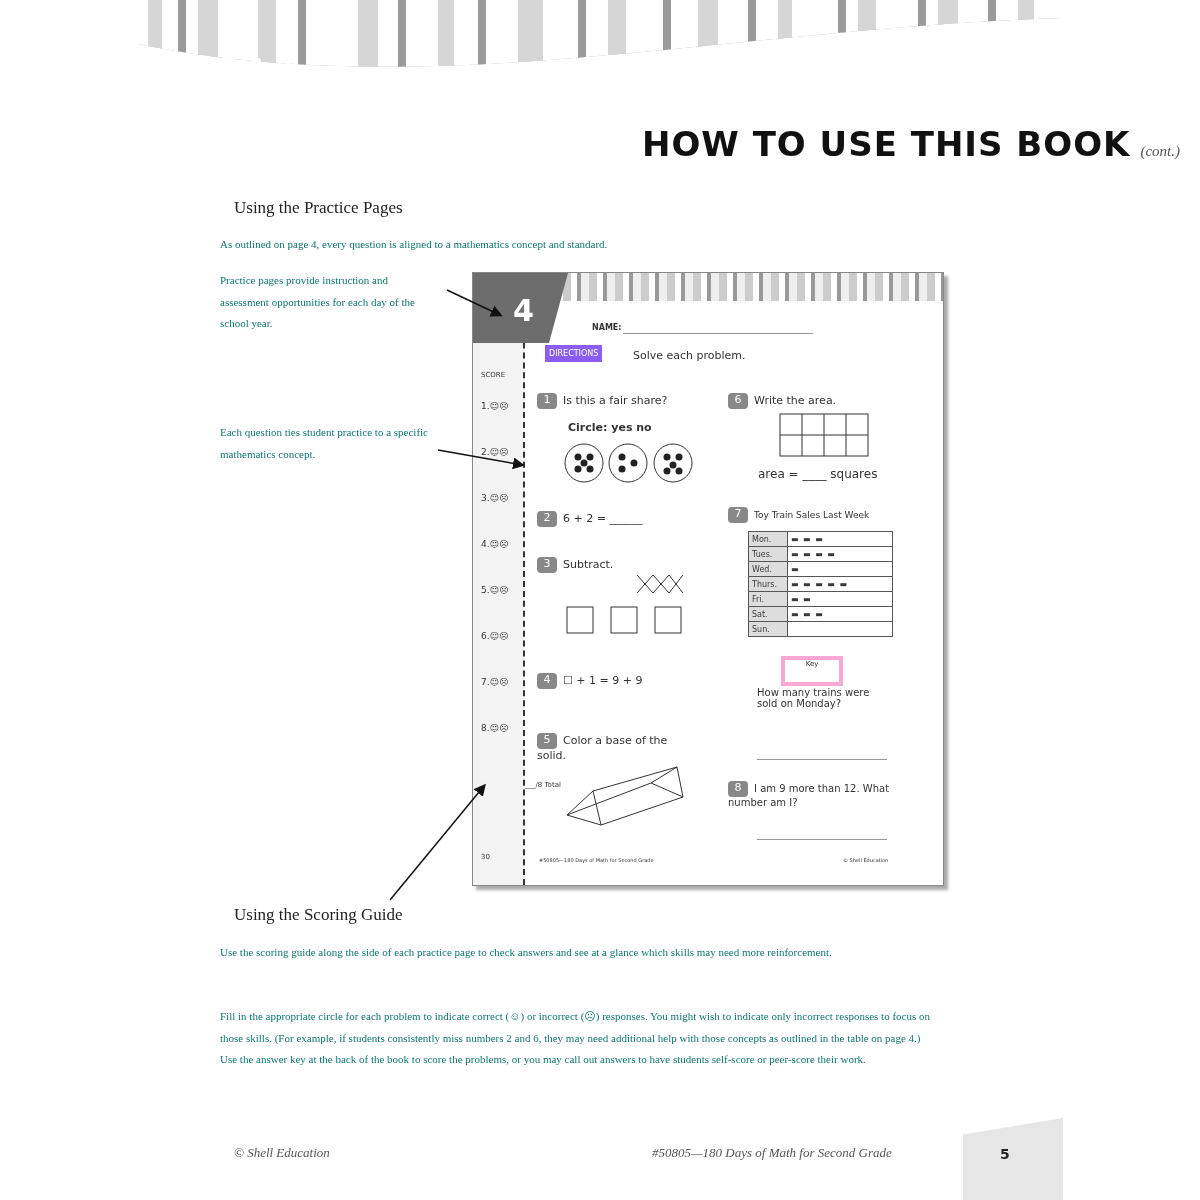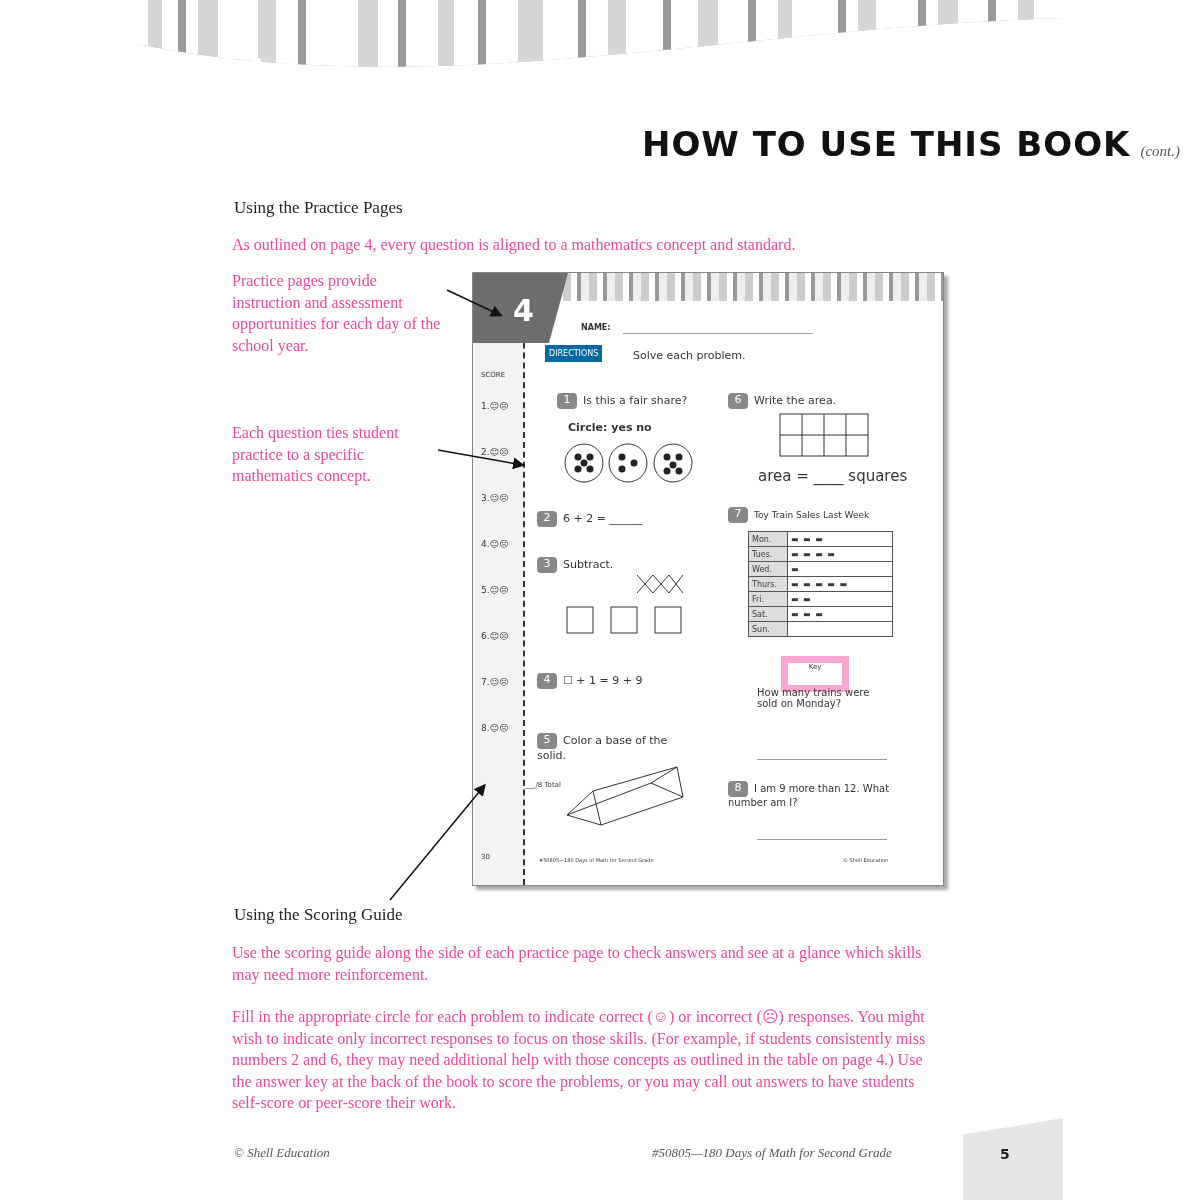--- a/index.html
+++ b/index.html
@@ -1,21 +1,21 @@
 <!DOCTYPE html>
 <html><head>
 <meta charset="utf-8">
 <style>
   html,body{margin:0;padding:0;background:#fff;}
   body{width:1200px;height:1200px;position:relative;overflow:hidden;font-family:"Liberation Serif",serif;color:#3a3a3a;}
   .banner{position:absolute;left:138px;top:0;width:926px;height:75px;}
   .title{position:absolute;left:0;top:124px;width:1180px;text-align:right;font-family:"DejaVu Sans",sans-serif;font-weight:bold;font-size:34px;color:#111;letter-spacing:1px;}
   .title .cont{font-family:"Liberation Serif",serif;font-style:italic;font-weight:normal;font-size:15px;color:#555;letter-spacing:0;margin-left:10px;}
   .h2{position:absolute;left:234px;font-size:17px;color:#222;}
-  .p{position:absolute;left:232px;font-size:16px;line-height:21.5px;color:#ec4899;}
+  .p{position:absolute;left:220px;font-size:11px;line-height:21.5px;color:#0f766e;}
   .sheet{position:absolute;left:472px;top:272px;width:470px;height:612px;border:1.5px solid #888;background:#fff;box-shadow:4px 4px 3px #aaa;overflow:hidden;font-family:"DejaVu Sans",sans-serif;}
   .sheet .side{position:absolute;left:0;top:0;width:50px;height:100%;background:#f3f3f3;border-right:2px dashed #333;}
   .daytab{position:absolute;left:0;top:0;width:95px;height:70px;background:#6d6d6d;clip-path:polygon(0 0,100% 0,80% 100%,0 100%);color:#fff;font-weight:bold;font-size:30px;text-align:left;padding-left:40px;box-sizing:border-box;padding-top:20px;}
   .stripes{position:absolute;left:90px;top:0;width:380px;height:28px;background:repeating-linear-gradient(90deg,#ccc 0 8px,#fff 8px 14px,#999 14px 18px,#eee 18px 26px);}
   .q{position:absolute;font-size:11px;color:#333;}
   .qn{display:inline-block;width:20px;height:16px;background:#888;color:#fff;border-radius:4px;text-align:center;font-size:11px;margin-right:6px;vertical-align:middle;}
   .score{position:absolute;left:8px;font-size:9px;color:#333;}
   .arrow{position:absolute;left:0;top:0;width:1200px;height:1200px;pointer-events:none;}
   .footer{position:absolute;top:1145px;font-size:13px;font-style:italic;color:#555;}
   .pagebox{position:absolute;left:963px;top:1118px;width:100px;height:82px;background:#e6e6e6;clip-path:polygon(0 20%,100% 0,100% 100%,0 100%);}
@@ -77,38 +77,38 @@
 
 <div class="h2" style="top:198px;">Using the Practice Pages</div>
 <div class="p" style="top:234px;width:700px;">As outlined on page 4, every question is aligned to a mathematics concept and standard.</div>
 <div class="p" style="top:270px;width:215px;">Practice pages provide instruction and assessment opportunities for each day of the school year.</div>
 <div class="p" style="top:422px;width:215px;">Each question ties student practice to a specific mathematics concept.</div>
 
 <div class="sheet">
   <div class="side"></div>
   <div class="stripes"></div>
   <div class="daytab"><span>4</span></div>
-  <div class="q" style="left:108px;top:50px;font-weight:bold;font-size:8px;">NAME:</div>
+  <div class="q" style="left:119px;top:50px;font-weight:bold;font-size:8px;">NAME:</div>
   <div style="position:absolute;left:150px;top:60px;width:190px;border-bottom:1px solid #999;"></div>
-  <div class="q" style="left:72px;top:72px;background:#0369a1;color:#fff;font-size:8px;padding:4px 4px;">DIRECTIONS</div>
+  <div class="q" style="left:72px;top:72px;background:#8b5cf6;color:#fff;font-size:8px;padding:4px 4px;">DIRECTIONS</div>
   <div class="q" style="left:160px;top:76px;">Solve each problem.</div>
 
   <div class="score" style="top:98px;font-size:7px;">SCORE</div>
   <div class="score" style="top:128px;">1.☺☹</div>
   <div class="score" style="top:174px;">2.☺☹</div>
   <div class="score" style="top:220px;">3.☺☹</div>
   <div class="score" style="top:266px;">4.☺☹</div>
   <div class="score" style="top:312px;">5.☺☹</div>
   <div class="score" style="top:358px;">6.☺☹</div>
   <div class="score" style="top:404px;">7.☺☹</div>
   <div class="score" style="top:450px;">8.☺☹</div>
   <div class="score" style="top:508px;font-size:7px;width:36px;margin-left:44px;">___/8  Total</div>
   <div class="score" style="top:580px;font-size:7px;">30</div>
 
-  <div class="q" style="left:64px;top:120px;margin-left:20px;"><span class="qn">1</span><span>Is this a fair share?</span></div>
+  <div class="q" style="left:64px;top:120px;"><span class="qn">1</span><span>Is this a fair share?</span></div>
   <div class="q" style="left:95px;top:148px;font-size:11px;font-weight:bold;">Circle:   yes   no</div>
   <svg style="position:absolute;left:90px;top:168px;" width="135" height="44">
     <g fill="none" stroke="#333">
         <circle cx="21" cy="22" r="19"></circle>
         <circle cx="65" cy="22" r="19"></circle>
         <circle cx="110" cy="22" r="19"></circle>
       </g>
     <g fill="#222">
         <circle cx="15" cy="16" r="3.5"></circle>
         <circle cx="27" cy="16" r="3.5"></circle>
@@ -144,21 +144,21 @@
       </g>
   </svg>
 
   <div class="q" style="left:255px;top:120px;"><span class="qn">6</span><span>Write the area.</span></div>
   <svg style="position:absolute;left:306px;top:140px;" width="92" height="46">
     <g stroke="#333" fill="none">
         <rect x="1" y="1" width="88" height="42"></rect>
         <path d="M23 1V43 M45 1V43 M67 1V43 M1 22H89"></path>
       </g>
   </svg>
-  <div class="q" style="left:285px;top:194px;font-size:15px;">area = ____ squares</div>
+  <div class="q" style="left:285px;top:194px;font-size:12px;">area = ____ squares</div>
   <div class="q" style="left:255px;top:234px;font-size:9px;"><span class="qn">7</span><span>Toy Train Sales Last Week</span></div>
   <table class="pic">
     <tbody>
         <tr>
           <td class="d">Mon.</td>
           <td class="v">▬ ▬ ▬</td>
         </tr>
     <tr>
           <td class="d">Tues.</td>
           <td class="v">▬ ▬ ▬ ▬</td>
@@ -178,21 +178,21 @@
     <tr>
           <td class="d">Sat.</td>
           <td class="v">▬ ▬ ▬</td>
         </tr>
     <tr>
           <td class="d">Sun.</td>
           <td class="v"></td>
         </tr>
   </tbody>
     </table>
-  <div class="q" style="left:308px;top:383px;width:54px;height:22px;border:7px solid #f9a8d4;font-size:7px;text-align:center;">Key</div>
+  <div class="q" style="left:308px;top:383px;width:54px;height:22px;border:4px solid #f9a8d4;font-size:7px;text-align:center;">Key</div>
   <div class="q" style="left:284px;top:414px;width:120px;font-size:10px;">How many trains were sold on Monday?</div>
   <div style="position:absolute;left:284px;top:486px;width:130px;border-bottom:1px solid #999;"></div>
   <div class="q" style="left:255px;top:508px;width:190px;font-size:10px;"><span class="qn">8</span><span>I am 9 more than 12. What number am I?</span></div>
   <div style="position:absolute;left:284px;top:566px;width:130px;border-bottom:1px solid #999;"></div>
   <div class="q" style="left:66px;top:584px;font-size:5px;">#50805—180 Days of Math for Second Grade</div>
   <div class="q" style="left:370px;top:584px;font-size:5px;">© Shell Education</div>
 </div>
 
 <svg class="arrow">
   <defs>

